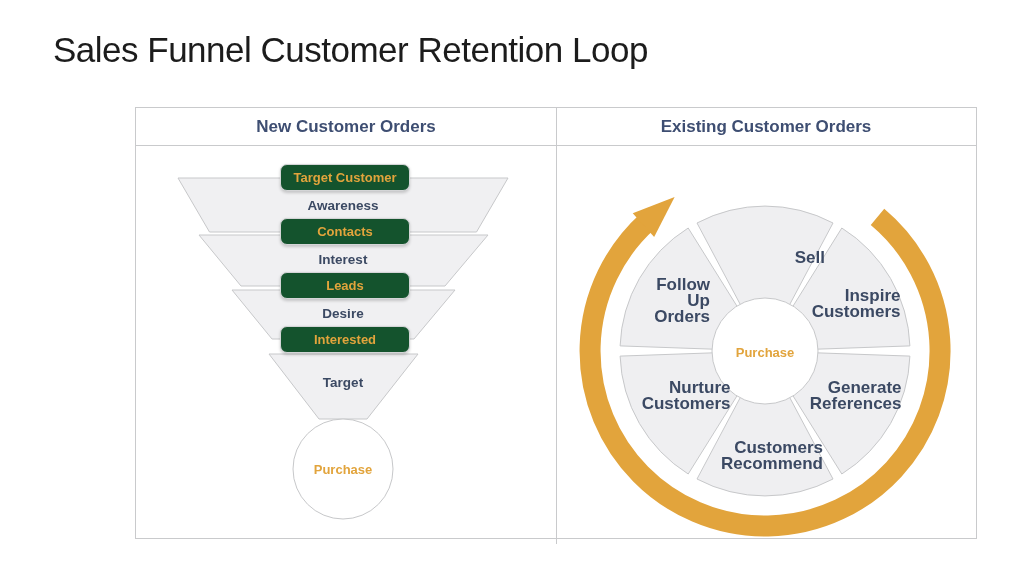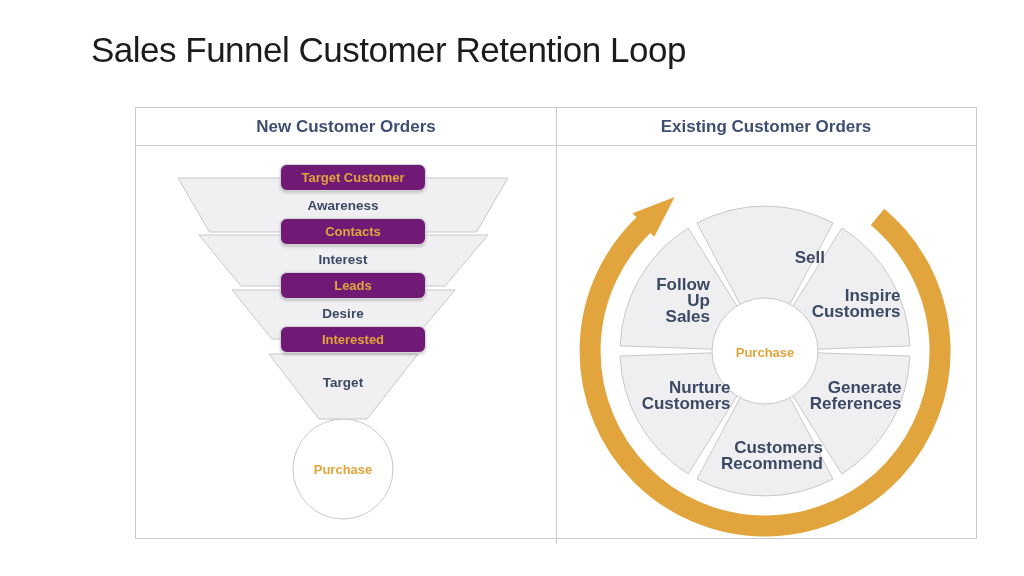--- a/index.html
+++ b/index.html
@@ -4,21 +4,20 @@
 <style>
   html,body{margin:0;padding:0;}
   body{
     width:1024px;height:576px;position:relative;background:#ffffff;
     font-family:"Liberation Sans", sans-serif;overflow:hidden;
   }
   .page-title{
     position:absolute;left:53px;top:30px;
     font-size:35px;letter-spacing:-0.5px;color:#1c1c1c;font-weight:400;
     white-space:nowrap;
-    margin-left:38px;
   }
   .panel-wrap{
     position:absolute;left:95px;top:107px;width:842px;height:432px;
     border:1px solid #c9cacc;background:#ffffff;box-sizing:border-box;margin-left:40px;
   }
   .header-row{
     position:absolute;left:0;top:0;right:0;height:37px;
     border-bottom:1px solid #c9cacc;display:flex;
   }
   .header-cell{
@@ -32,22 +31,22 @@
     position:absolute;left:0;top:37px;right:0;bottom:0;display:flex;
   }
   .content-cell{width:50%;position:relative;}
   .diagram-svg{position:absolute;left:0;top:0;}
   .stage-label{
     position:absolute;transform:translate(-50%,-50%);
     font-size:13.5px;font-weight:700;color:#3b4963;text-align:center;
     white-space:nowrap;
   }
   .badge{
-    position:absolute;width:146px;height:27px;left:144px;
-    background:#701a75;border:1px solid #d4d5d7;border-radius:7px;
+    position:absolute;width:130px;height:27px;left:144px;
+    background:#14532d;border:1px solid #d4d5d7;border-radius:7px;
     box-shadow:0 1.5px 3px rgba(0,0,0,0.18);
     display:flex;align-items:center;justify-content:center;
     font-size:13px;font-weight:700;color:#e2a43c;box-sizing:border-box;
   }
   .gold-label{
     position:absolute;transform:translate(-50%,-50%);
     font-size:13px;font-weight:700;color:#e2a43c;text-align:center;white-space:nowrap;
   }
   .wheel-label{
     position:absolute;transform:translate(-50%,-50%);
@@ -112,19 +111,19 @@
         </g>
 
         <circle cx="209" cy="206" r="53" fill="#ffffff" stroke="#c7c8ca" stroke-width="1"></circle>
       </svg>
 
       <div class="wheel-label" style="left:209px;top:113px;width:120px">Sell</div>
       <div class="wheel-label" style="left:297px;top:159px;width:95px">Inspire Customers</div>
       <div class="wheel-label" style="left:298px;top:251px;width:95px">Generate References</div>
       <div class="wheel-label" style="left:127px;top:251px;width:95px">Nurture Customers</div>
       <div class="wheel-label" style="left:212px;top:311px;width:110px">Customers Recommend</div>
-      <div class="wheel-label" style="left:125px;top:156px;width:58px">Follow Up Sales</div>
+      <div class="wheel-label" style="left:125px;top:156px;width:58px">Follow Up Orders</div>
 
       <div class="gold-label" style="left:209px;top:207px">Purchase</div>
     </div>
 
   </div>
 </div>
 
 </body></html>

